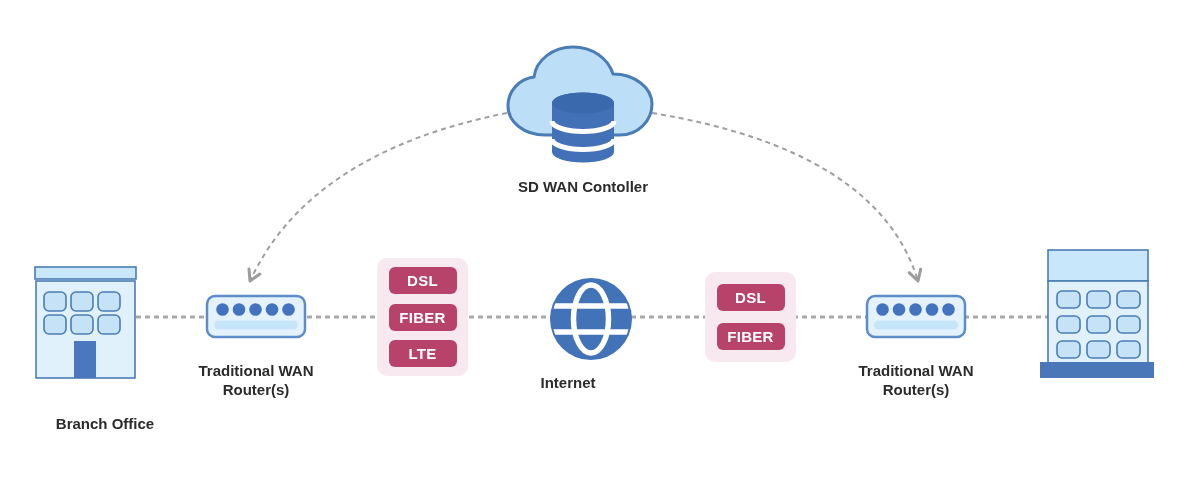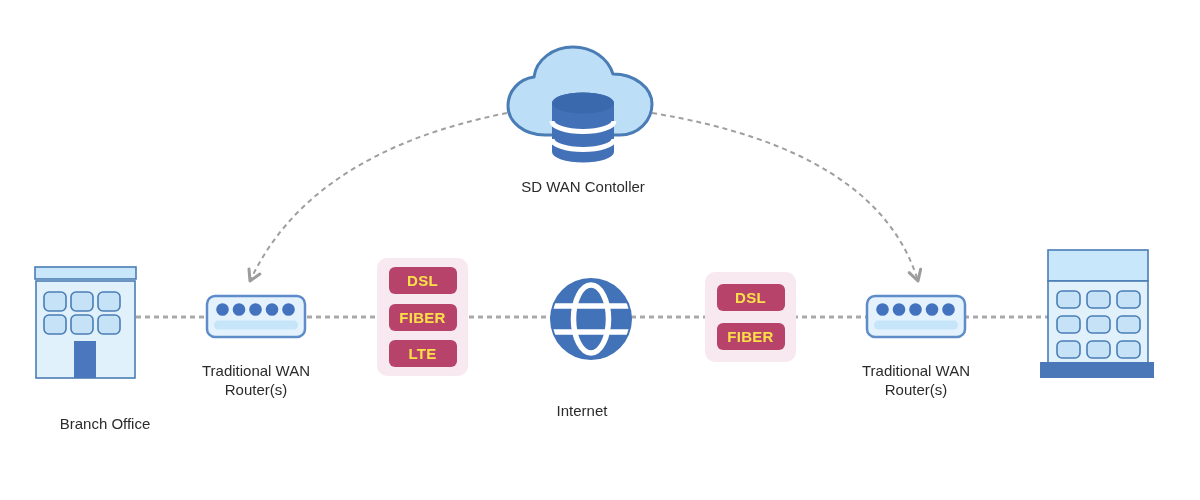--- a/index.html
+++ b/index.html
@@ -9,42 +9,42 @@
     height: 500px;
     background: #ffffff;
     font-family: "Liberation Sans", sans-serif;
     overflow: hidden;
   }
   #diagram-svg { position: absolute; left: 0; top: 0; }
   .node-label {
     position: absolute;
     transform: translateX(-50%);
     text-align: center;
-    font-weight: normal;
+    font-weight: bold;
     font-size: 15px;
     line-height: 19px;
     color: #2b2b2b;
     white-space: normal;
   }
   .nowrap { white-space: nowrap; }
   .link-group {
     position: absolute;
     background: #f7e9ef;
     border-radius: 10px;
     display: flex;
     flex-direction: column;
     align-items: center;
     justify-content: space-evenly;
   }
   .link-badge {
     width: 68px;
     height: 27px;
     background: #b7436b;
     border-radius: 6px;
-    color: #fde047;
+    color: #ffffff;
     font-weight: bold;
     font-size: 15px;
     letter-spacing: 0.3px;
     display: flex;
     align-items: center;
     justify-content: center;
   }
 </style>
 </head>
 <body>
@@ -149,18 +149,18 @@
     <div class="link-badge">DSL</div>
     <div class="link-badge">FIBER</div>
   </div>
 
   <div class="node-label nowrap" style="left:583px; top:177px;">SD WAN Contoller</div>
 
   <div class="node-label nowrap" style="left:85px; top:414px;padding-left:40px;">Branch Office</div>
 
   <div class="node-label" style="left:256px; top:361px; width:150px;">Traditional WAN Router(s)</div>
 
-  <div class="node-label nowrap" style="left:582px; top:373px;margin-top:28px;">Internet</div>
+  <div class="node-label nowrap" style="left:568px; top:373px;">Internet</div>
 
   <div class="node-label" style="left:916px; top:361px; width:150px;">Traditional WAN Router(s)</div>
 
 
 </div>
 
 </body></html>

